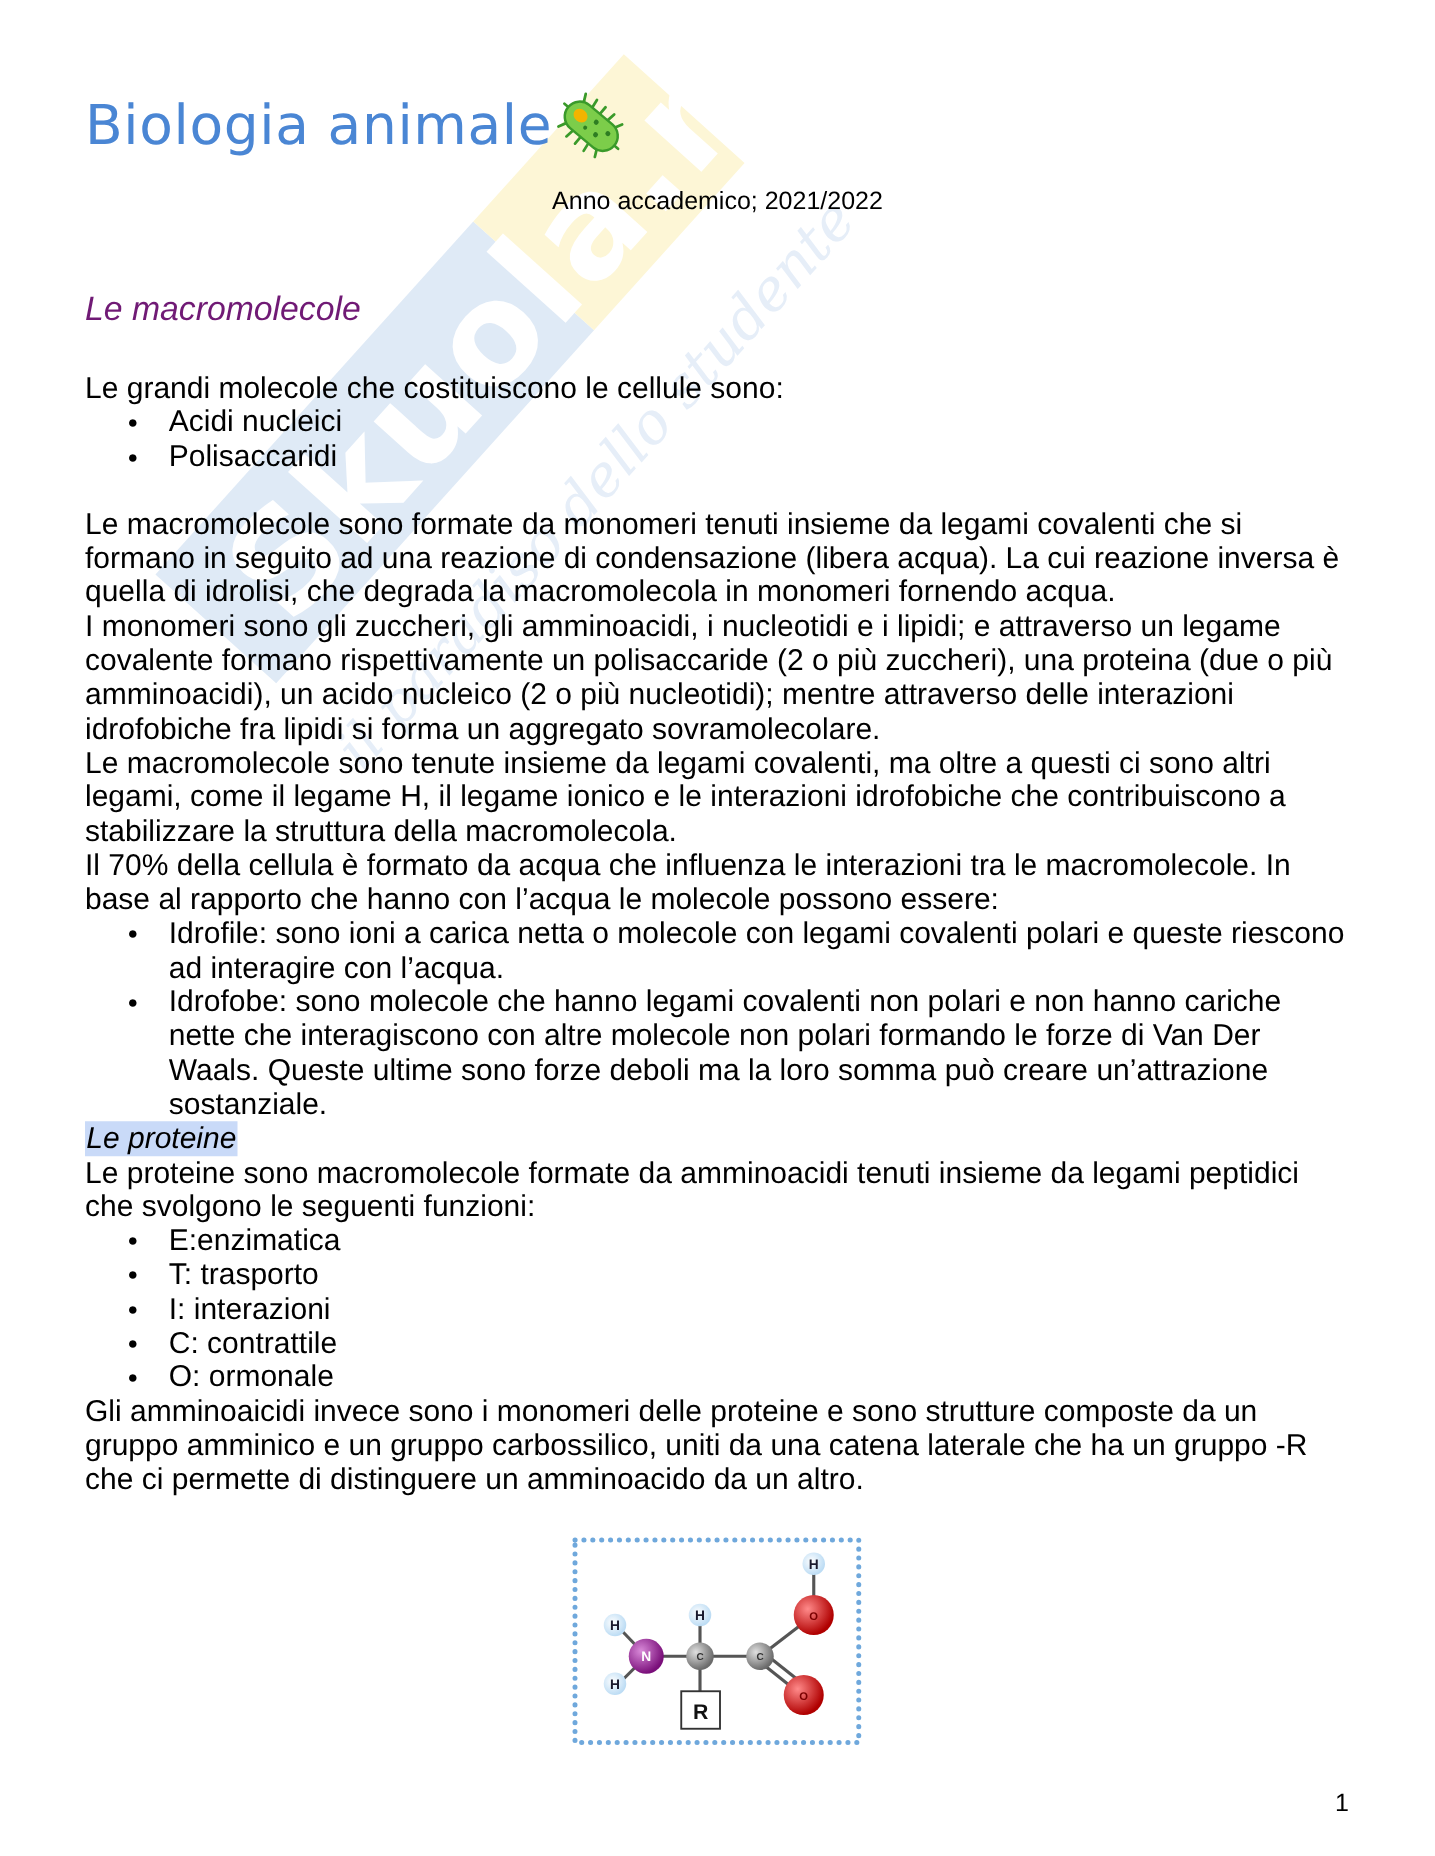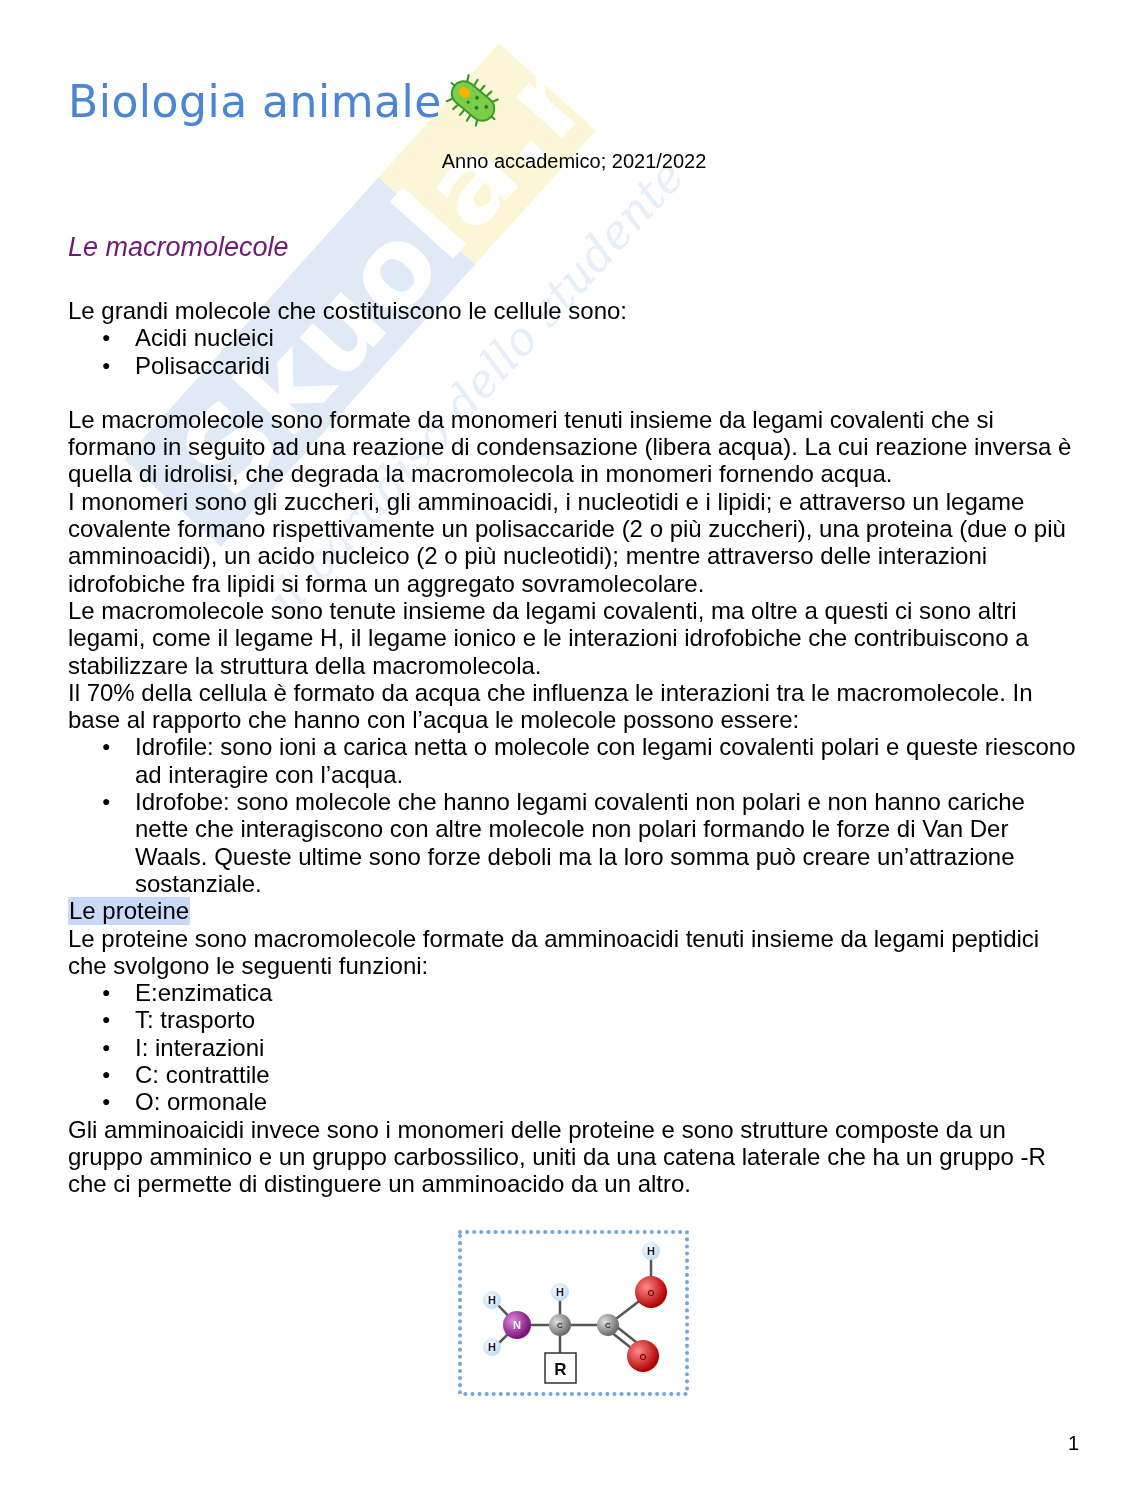--- a/index.html
+++ b/index.html
@@ -32,21 +32,21 @@
     .h1 { position: absolute; left: 0; top: 232px; font-size: 27px; font-style: italic;
           color: #701a75; }
 
     .body-text { position: absolute; left: 0; top: 297px; width: 1012px; font-size: 24px;
                  line-height: 27.3px; }
     .body-text p { margin: 0; }
     .bullets { margin: 0; padding: 0; list-style: none; }
     .bullets li { position: relative; padding-left: 67px; }
     .bullets li::before { content: "●"; position: absolute; left: 34px; top: 0; font-size: 14px; }
     .spacer { height: 27px; }
-    .h2 { display: inline-block; background: #c9daf8; padding: 0 1px; }
+    .h2 { display: inline-block; font-style: italic; background: #c9daf8; padding: 0 1px; }
 
     .figure { position: absolute; left: 457px; top: 1229px; width: 233px; height: 168px; }
     .page-number { position: absolute; left: 1068px; top: 1432px; font-size: 20px; }
   </style>
 </head>
 <body>
 
 <div class="page">
 
   <div class="watermark">

